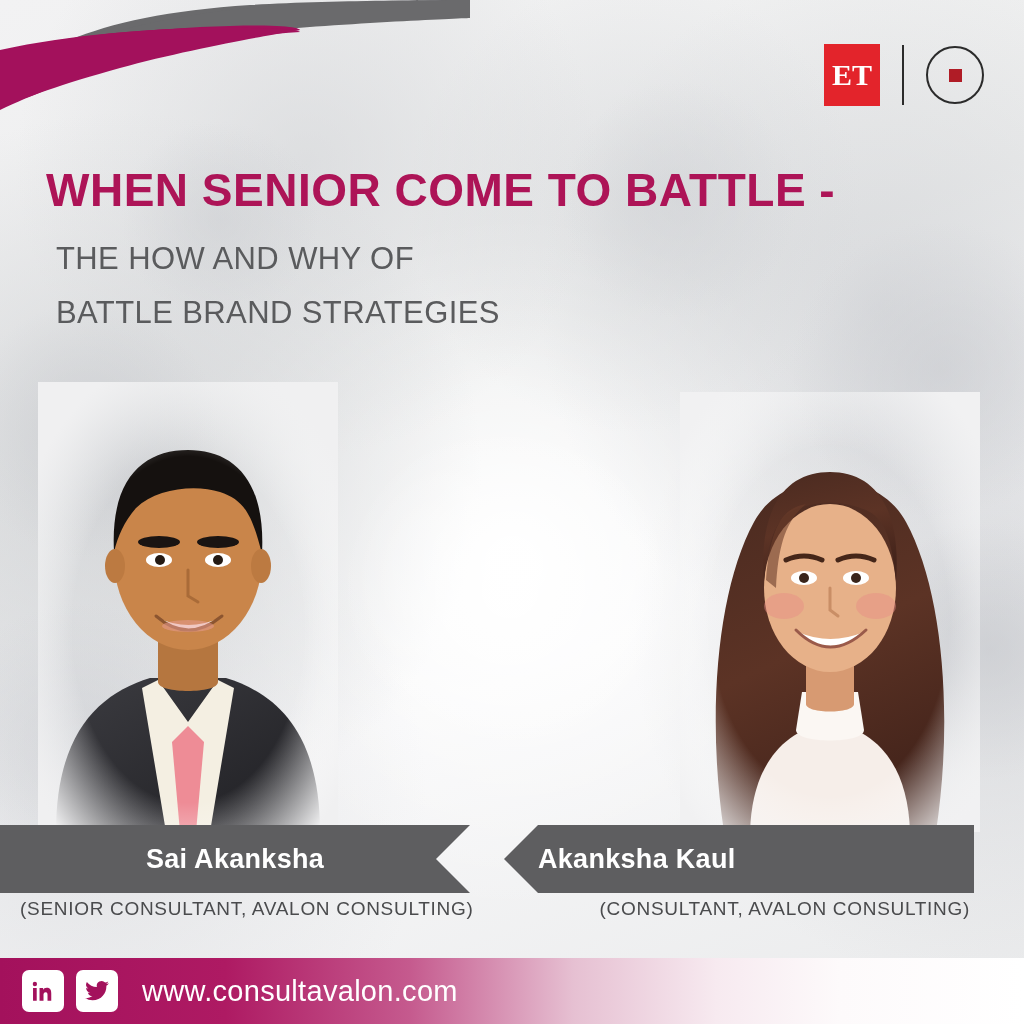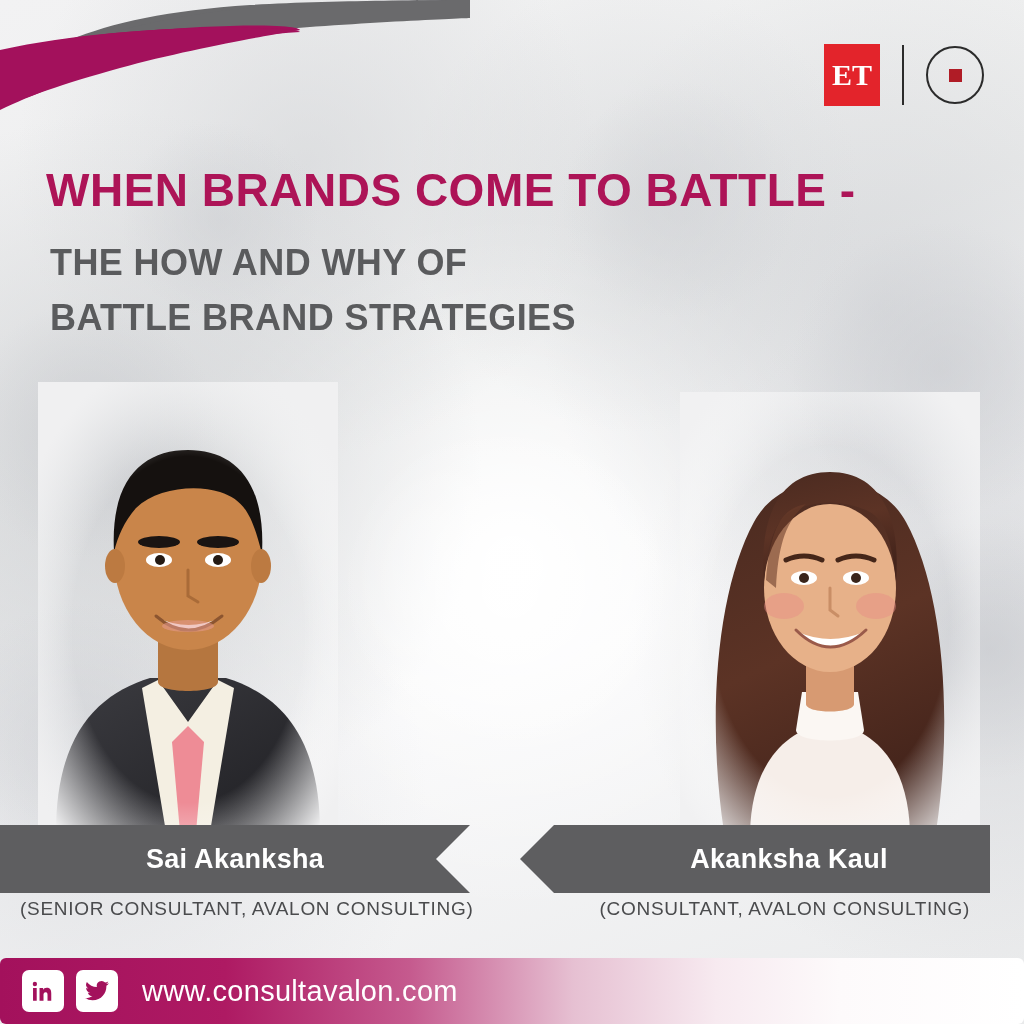--- a/index.html
+++ b/index.html
@@ -45,56 +45,56 @@
   .avalon-rule{height:2px;background:#9a9a9a;margin:3px 0 2px 2px;}
   .avalon-sub{color:#8d8f92;font-weight:700;font-size:28px;letter-spacing:.2px;text-align:right;}
 
   
   .headline{position:absolute;left:46px;top:166px;width:960px;}
   .hl-main{
     color:#AD1457;font-weight:700;font-size:46px;letter-spacing:.5px;line-height:1.06;
     margin:0 0 22px 0;white-space:nowrap;
   }
   .hl-sub{
-    color:#5A5B5D;font-weight:700;font-size:36px;letter-spacing:.4px;line-height:1.42;
-    margin:4px;
+    color:#5A5B5D;font-weight:400;font-size:31px;letter-spacing:.4px;line-height:1.42;
+    margin:10px;
   }
 
   
   .portrait{position:absolute;bottom:192px;overflow:hidden;}
   .p-left{left:38px;width:300px;height:450px;}
   .p-right{right:44px;width:300px;height:440px;}
 
   
   .banner{
     position:absolute;top:825px;height:68px;background:#5E5E60;
     display:flex;align-items:center;
   }
   .banner-left{
     left:0;width:470px;justify-content:center;padding-right:34px;
     clip-path:polygon(0 0,470px 0,436px 34px,470px 68px,0 68px);
   }
   .banner-right{
-    right:0;width:470px;justify-content:center;padding-left:34px;
+    right:16px;width:470px;padding-left:34px;
     clip-path:polygon(34px 0,470px 0,470px 68px,34px 68px,0 34px);
   }
   .banner-name{color:#ffffff;font-weight:700;font-size:27px;letter-spacing:.3px;}
 
   .role{
     position:absolute;top:898px;font-size:19px;font-weight:400;letter-spacing:.7px;
     color:#4a4b4d;white-space:nowrap;
   }
   .role-left{left:20px;}
   .role-right{right:54px;}
 
   
   .footer{
     position:absolute;left:0;bottom:0;width:1024px;height:66px;
     background:linear-gradient(90deg,#A3115C 0%,#AE1A63 22%,#C55A8E 40%,#E6C0D2 56%,#F7EAF0 70%,#FDFAFB 82%,#FFFFFF 100%);
-    display:flex;align-items:center;padding-left:22px;box-sizing:border-box;gap:12px;border-radius:6px;
+    display:flex;align-items:center;padding-left:22px;box-sizing:border-box;gap:12px;
   }
   .soc{
     width:42px;height:42px;background:#ffffff;border-radius:7px;
     display:flex;align-items:center;justify-content:center;flex:0 0 auto;
   }
   .soc svg{display:block;}
   .site{
     color:#ffffff;font-size:29px;font-weight:400;letter-spacing:.3px;margin-left:12px;
   }
 </style>
@@ -123,21 +123,21 @@
     <div class="et-badge">
       <span>ET</span>
     </div>
     <div class="logo-div"></div>
     <div class="avalon-mark">
         <i></i>
       </div>
   </div>
 
   <div class="headline">
-    <h1 class="hl-main">WHEN BRANDS COME TO BATTLE -</h1>
+    <h1 class="hl-main">WHEN SENIOR COME TO BATTLE -</h1>
     <h2 class="hl-sub">THE HOW AND WHY OF</h2>
     <h2 class="hl-sub">BATTLE BRAND STRATEGIES</h2>
   </div>
 
   <div class="portrait p-left">
     <svg viewBox="0 0 300 450" width="300" height="450">
       <defs>
         <linearGradient id="suitL" x1="0" y1="0" x2="1" y2="1">
           <stop offset="0%" stop-color="#3c3c41"></stop>
             <stop offset="100%" stop-color="#1e1e22"></stop>

